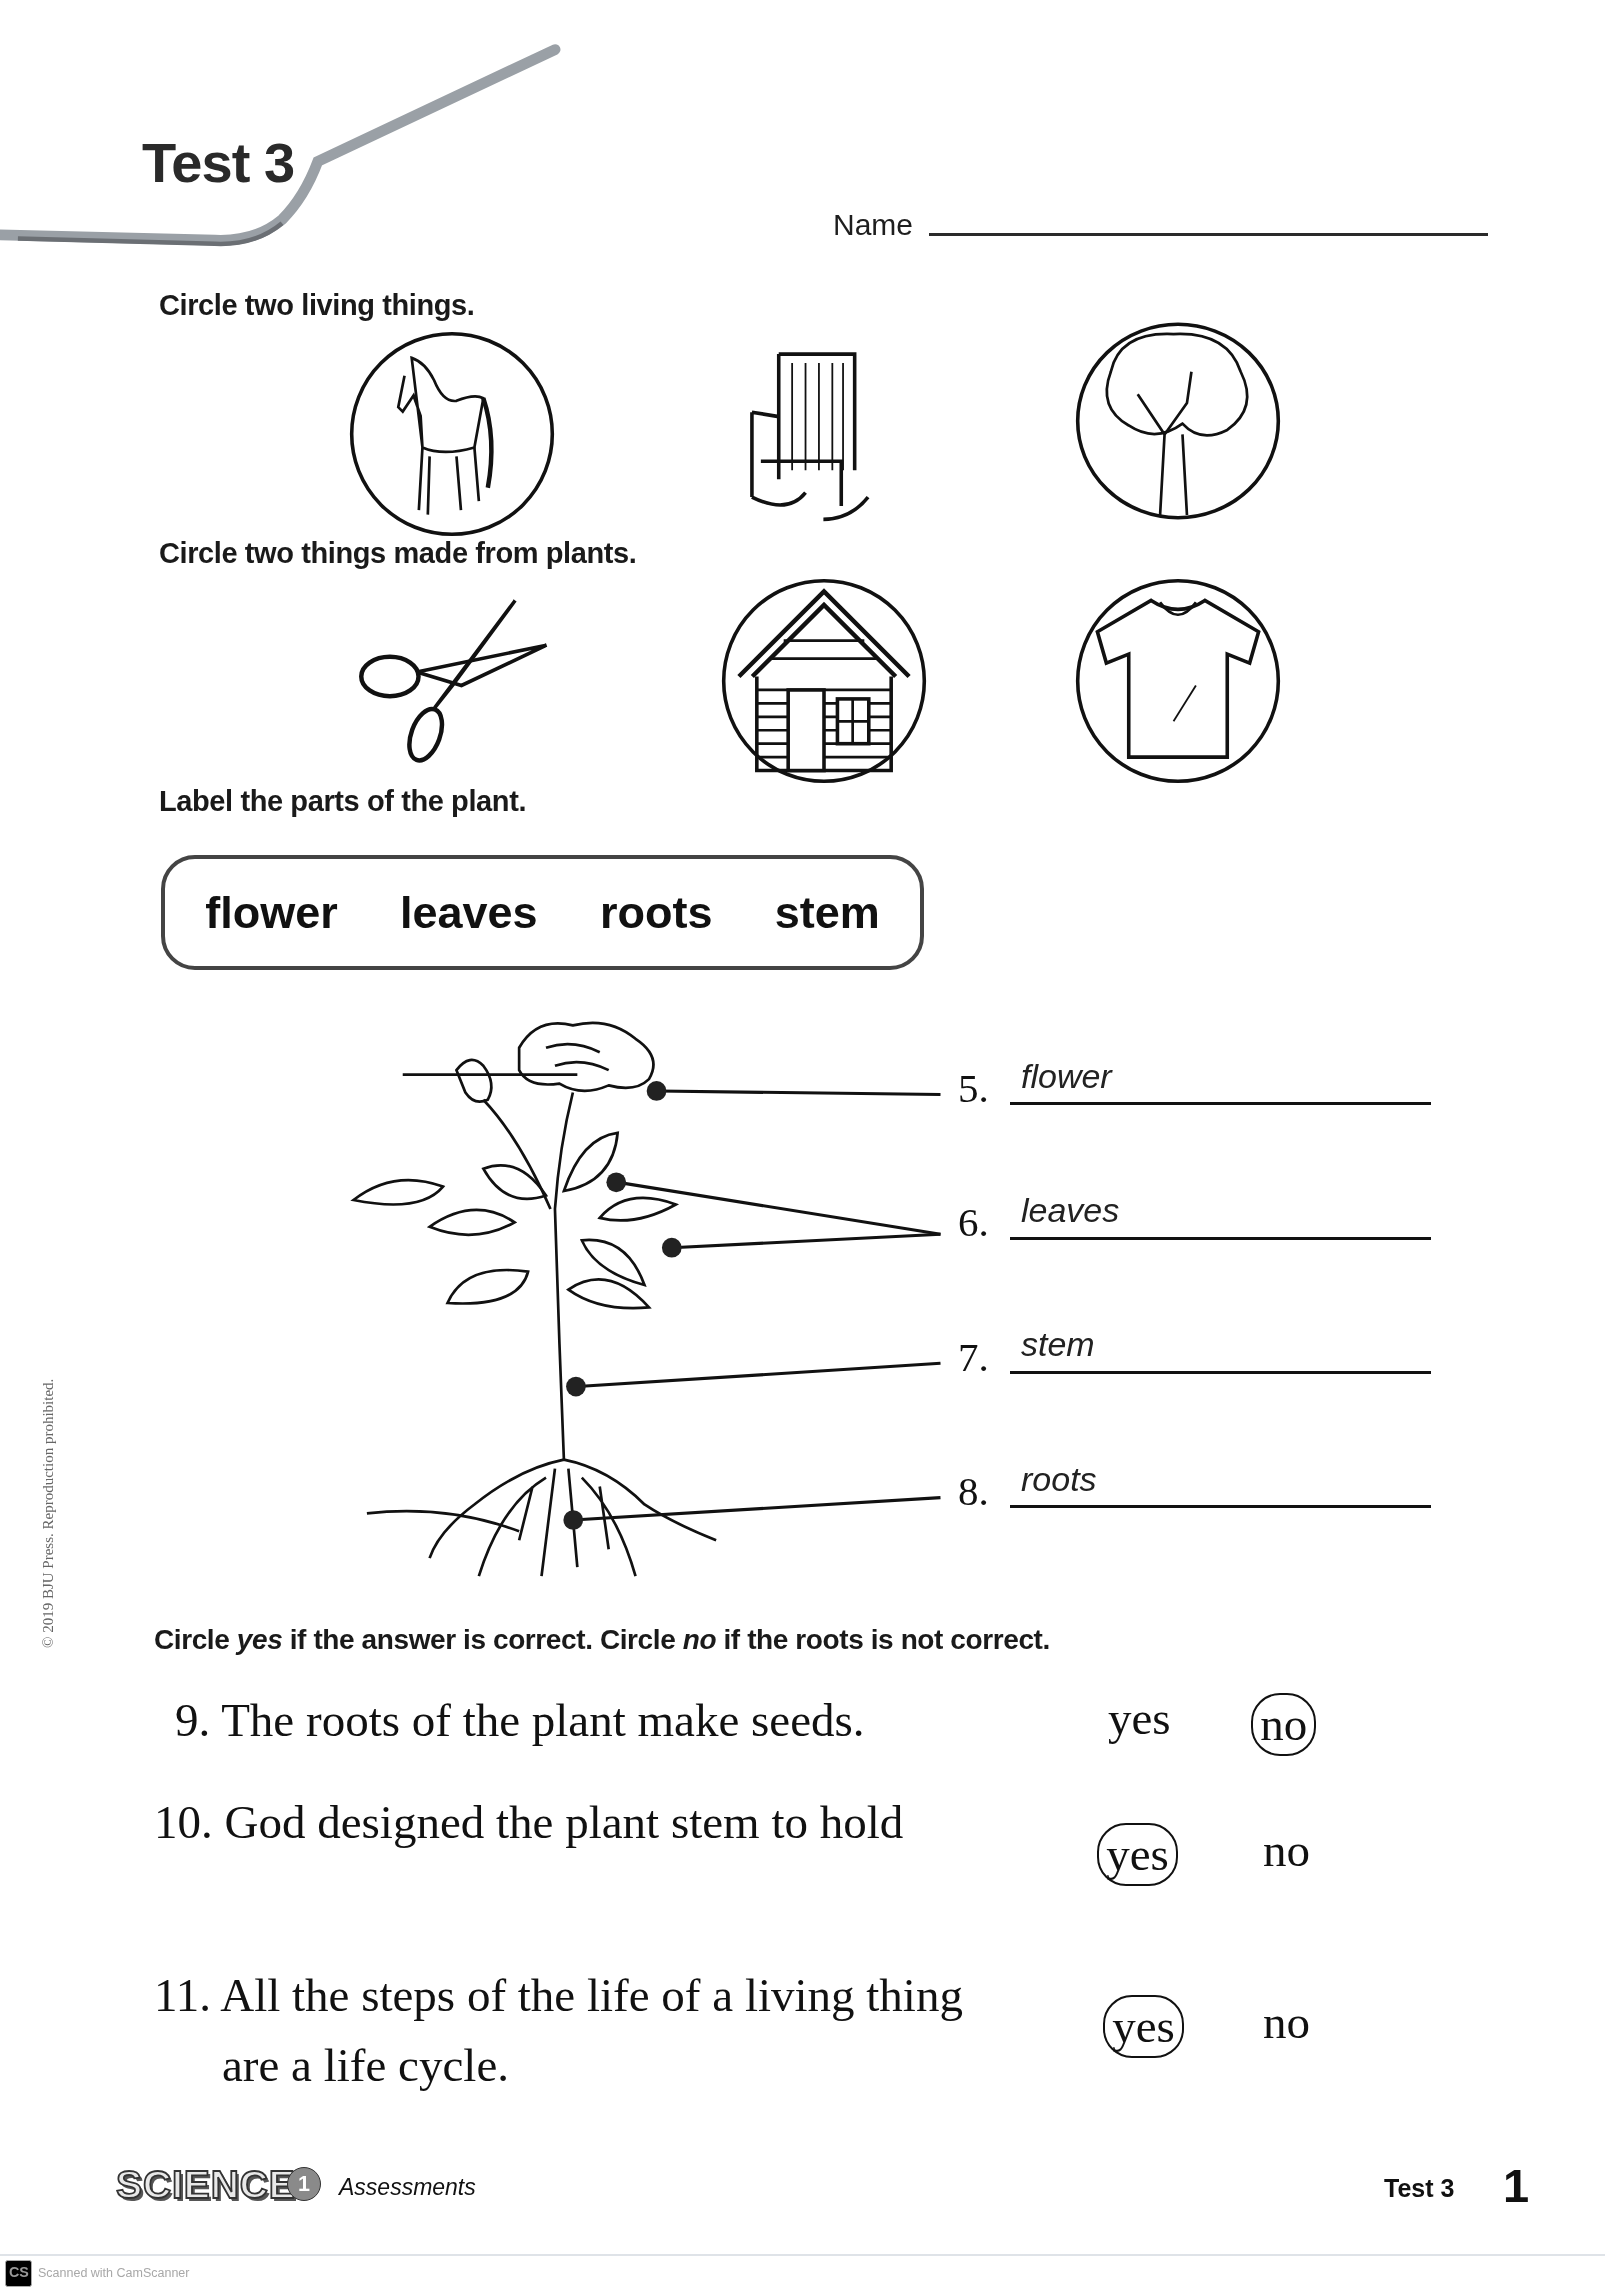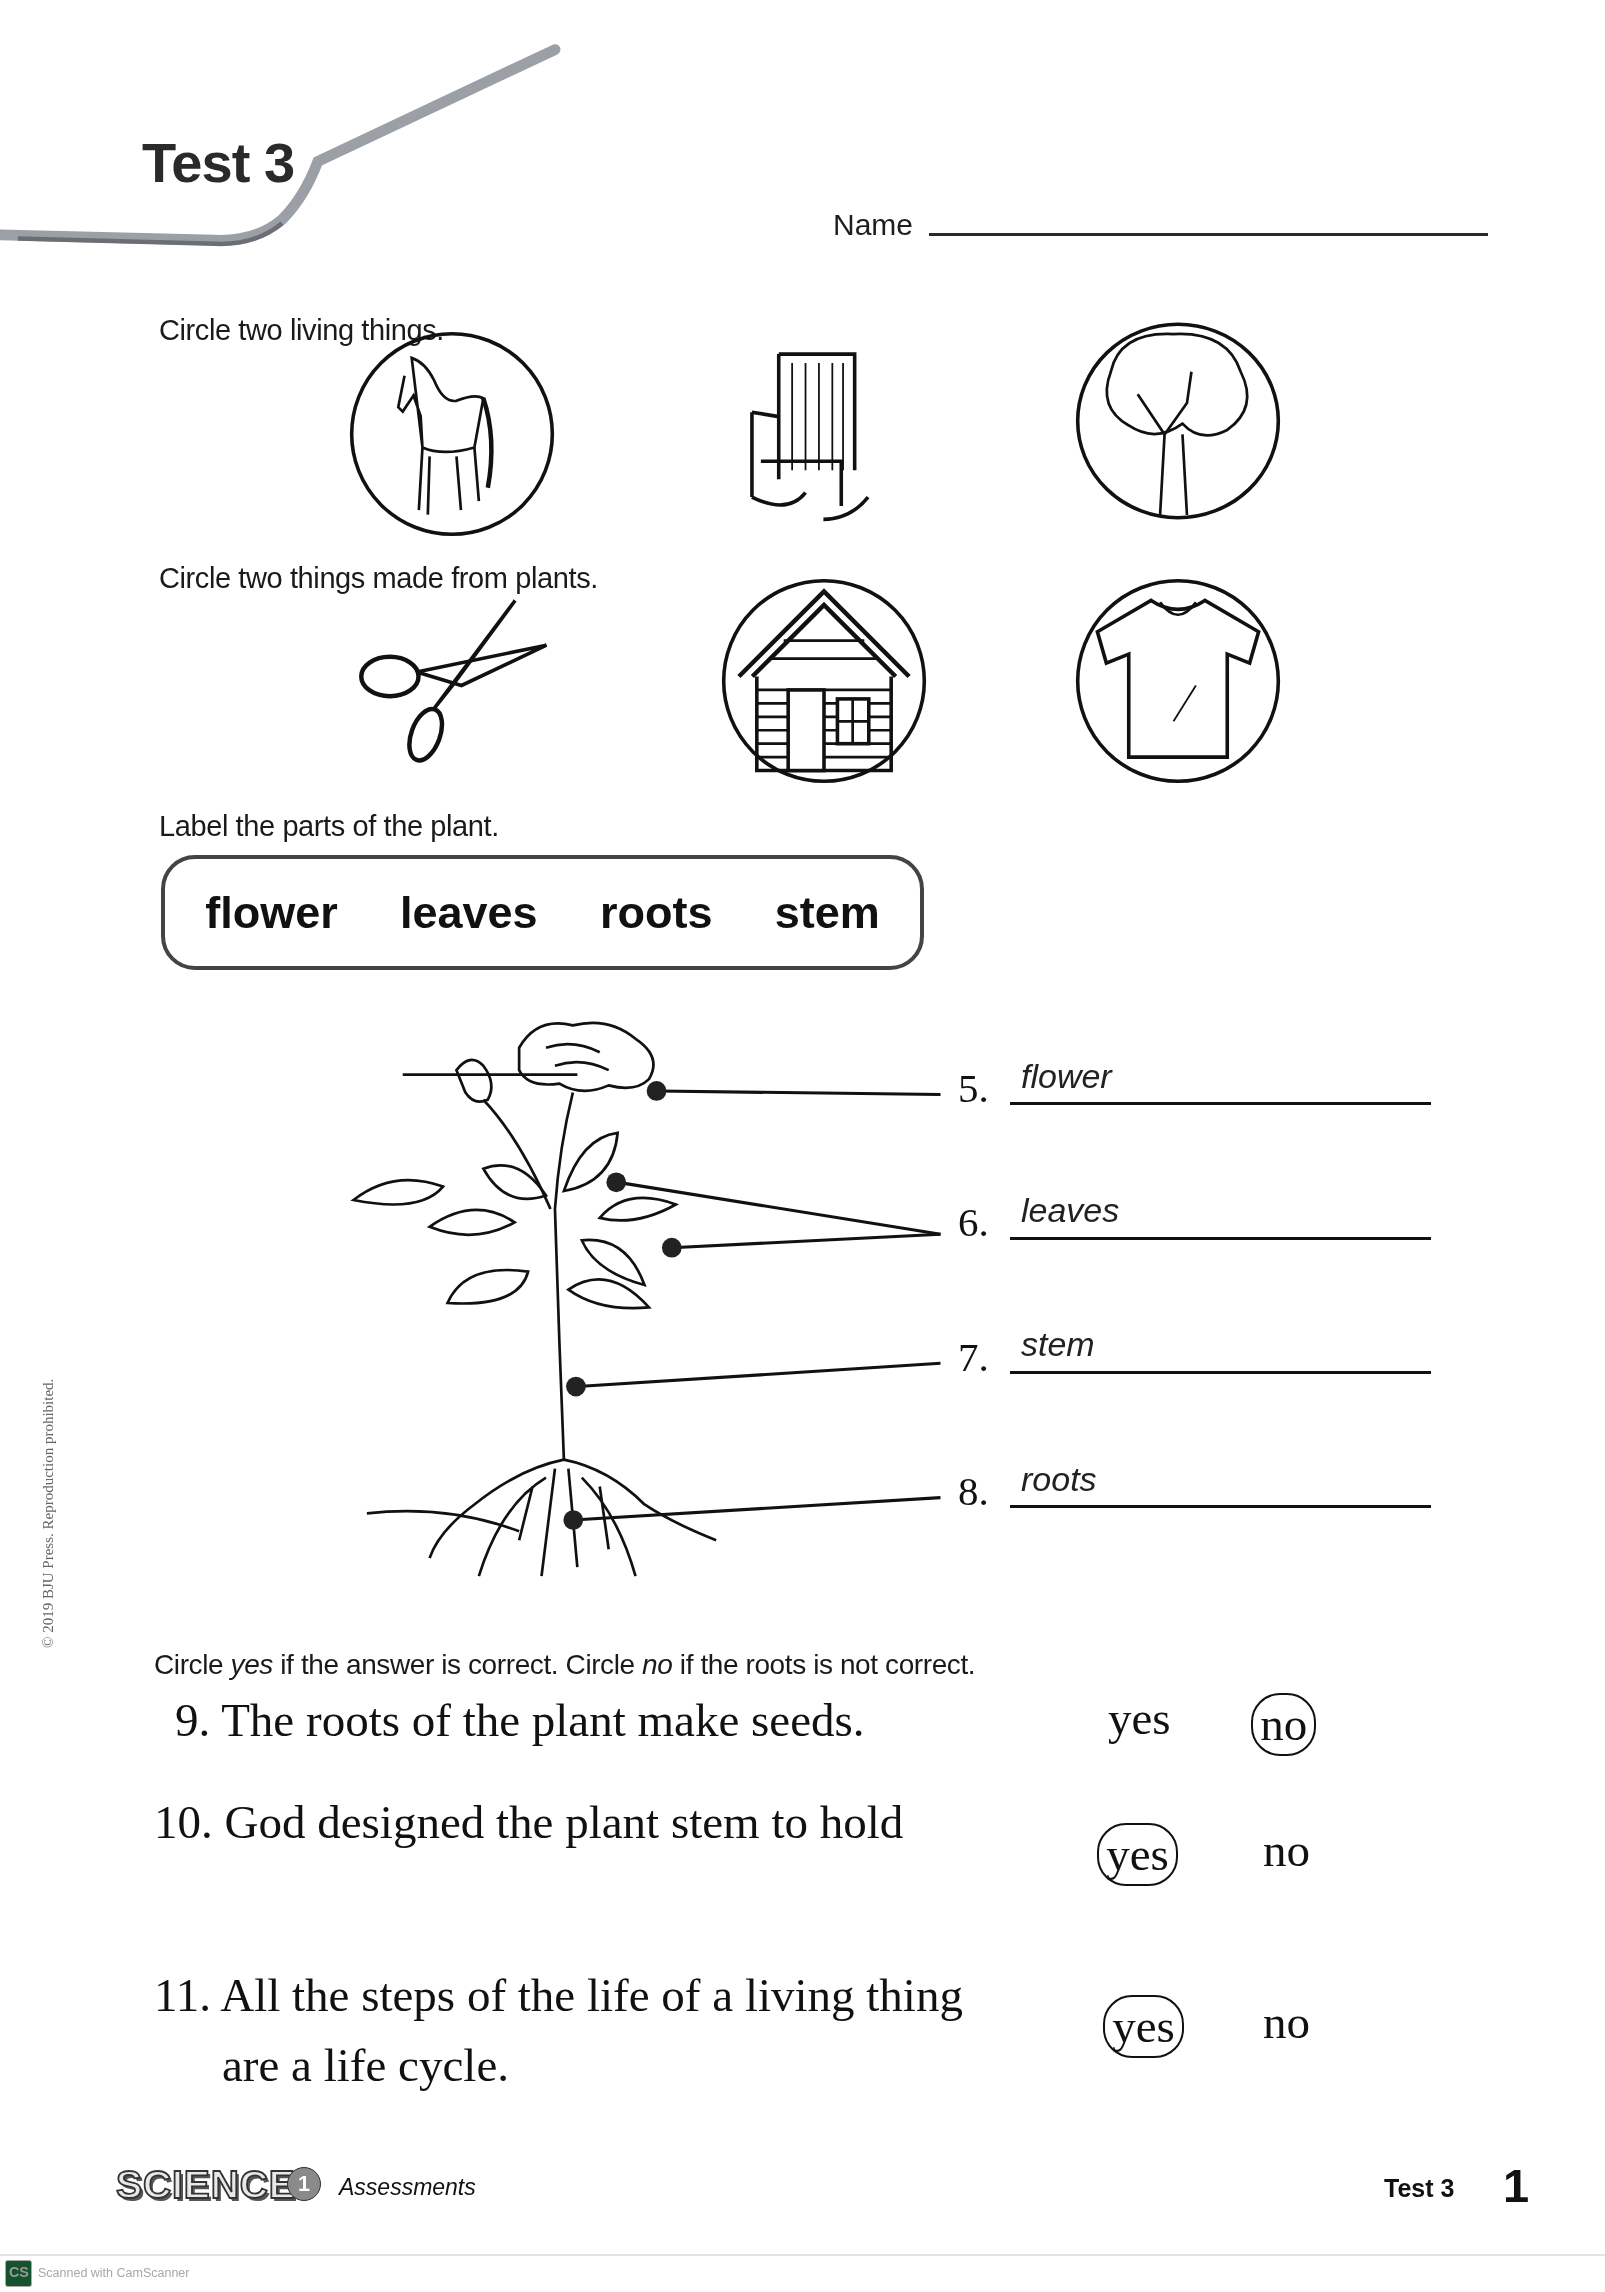--- a/index.html
+++ b/index.html
@@ -2,40 +2,40 @@
 <html style="font-size:14.3px"><head>
 <meta charset="utf-8">
 <style>
   html, body { margin:0; padding:0; background:#ffffff; }
   body { width:1606px; height:2293px; position:relative; overflow:hidden;
          font-family:"Liberation Sans", sans-serif; color:#1a1a1a; }
   .abs { position:absolute; }
   .title { left:142px; top:130px; font-size:56px; font-weight:bold; letter-spacing:-0.9px; color:#2a2a2a; }
   .name-label { left:833px; top:208px; font-size:30px; color:#1e1e1e; }
   .name-line { left:929px; top:233px; width:559px; height:2.7px; background:#2a2a2a; }
-  .instr { font-size:29px; font-weight:normal; letter-spacing:-0.4px; color:#1a1a1a;margin-top:25px; }
+  .instr { font-size:29px; font-weight:bold; letter-spacing:-0.4px; color:#1a1a1a; }
   .wordbank { left:161px; top:855px; width:763px; height:115px; border:4.5px solid #444; border-radius:34px; box-sizing:border-box;
               display:flex; align-items:center; justify-content:space-around; padding:0 9px; }
   .wordbank span { font-size:45px; font-weight:bold; color:#111; }
   .answer-num { font-family:"Liberation Serif", serif; font-size:41px; color:#111; }
   .answer-line { height:2.7px; background:#111; }
   .answer-text { font-family:"Liberation Sans", sans-serif; font-style:italic; font-size:34px; color:#222; }
   .q { font-family:"Liberation Serif", serif; font-size:47px; color:#111; line-height:70px; }
   .opt { font-family:"Liberation Serif", serif; font-size:47px; color:#111; text-align:center; }
   .opt.circled { border:2.7px solid #111; border-radius:29px; padding:0 7.2px; }
   .footer-line { left:0; top:2254px; width:1606px; height:1.8px; background:#dfe3e8; }
   .science-logo { left:116px; top:2163px; font-size:39px; font-weight:bold; color:#e8e8e8;
                   -webkit-text-stroke:1.8px #333; letter-spacing:0.9px; text-shadow:2.7px 2.7px 0 #555;text-align:center; }
   .science-badge { left:287px; top:2167px; width:32px; height:32px; border-radius:50%; background:#8a8a8a; border:1.8px solid #333;
                    color:#fff; font-weight:bold; font-size:21.5px; text-align:center; line-height:32px; }
   .assessments { left:339px; top:2174px; font-size:23px; font-style:italic; color:#111; }
   .footer-test { left:1384px; top:2174px; font-size:25px; font-weight:bold; color:#111; }
   .page-num { left:1503px; top:2158px; font-size:47px; font-weight:bold; color:#111; }
   .cs-badge { left:5.4px; top:2260px; width:27px; height:27px; border:1.8px solid #aaa; border-radius:2.7px; box-sizing:border-box;
-              color:#999; font-size:14.3px; font-weight:bold; text-align:center; line-height:23px; background:#14532d; }
+              color:#999; font-size:14.3px; font-weight:bold; text-align:center; line-height:23px; background:#000000; }
   .cs-text { left:38px; top:2266px; font-size:12.5px; color:#a8a8a8; }
   .copyright { left:40px; top:1648px; transform-origin:left top; transform:rotate(-90deg); font-family:"Liberation Serif", serif;
                font-size:15px; color:#666; white-space:nowrap; }
 </style>
 </head>
 <body>
 
 <svg class="abs" style="left:0;top:36px" width="573" height="233" viewBox="0 0 640 260">
   <path d="M0 222 L240 228 Q285 230 315 205 Q340 180 355 140 L620 15" fill="none" stroke="#9aa0a6" stroke-width="12" stroke-linecap="round"></path>
   <path d="M20 226 L240 232 Q285 234 315 209" fill="none" stroke="#6b6f74" stroke-width="5"></path>

